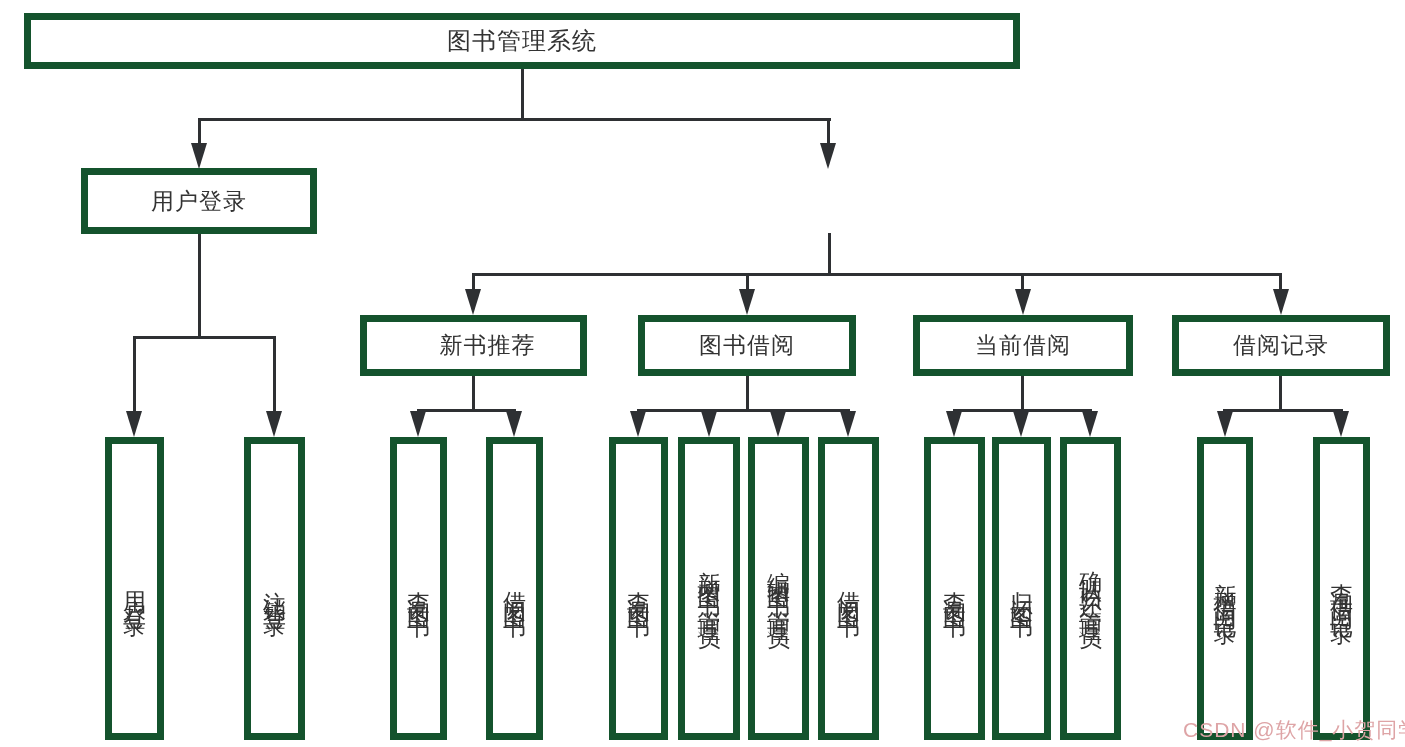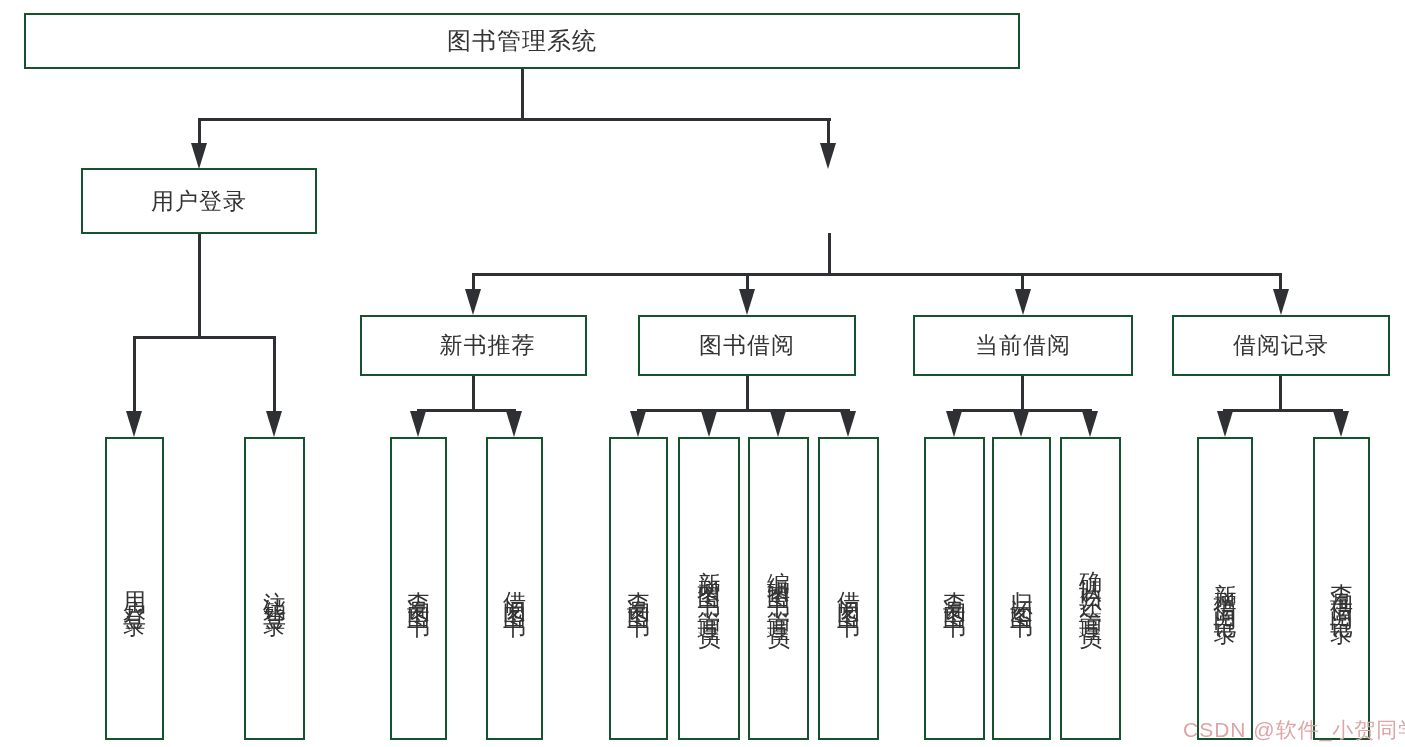--- a/index.html
+++ b/index.html
@@ -10,21 +10,21 @@
   .canvas{
     position:relative;
     width:1405px;height:747px;
     background:#ffffff;
     overflow:hidden;
   }
   .box{
     position:absolute;
     box-sizing:border-box;
     background:#ffffff;
-    border:2px solid #14532d;
+    border:7px solid #14532d;
     display:flex;
     align-items:center;
     justify-content:center;
     color:#333333;
   }
   .box.h span{
     font-size:23px;
     letter-spacing:1px;
     white-space:nowrap;
   }

